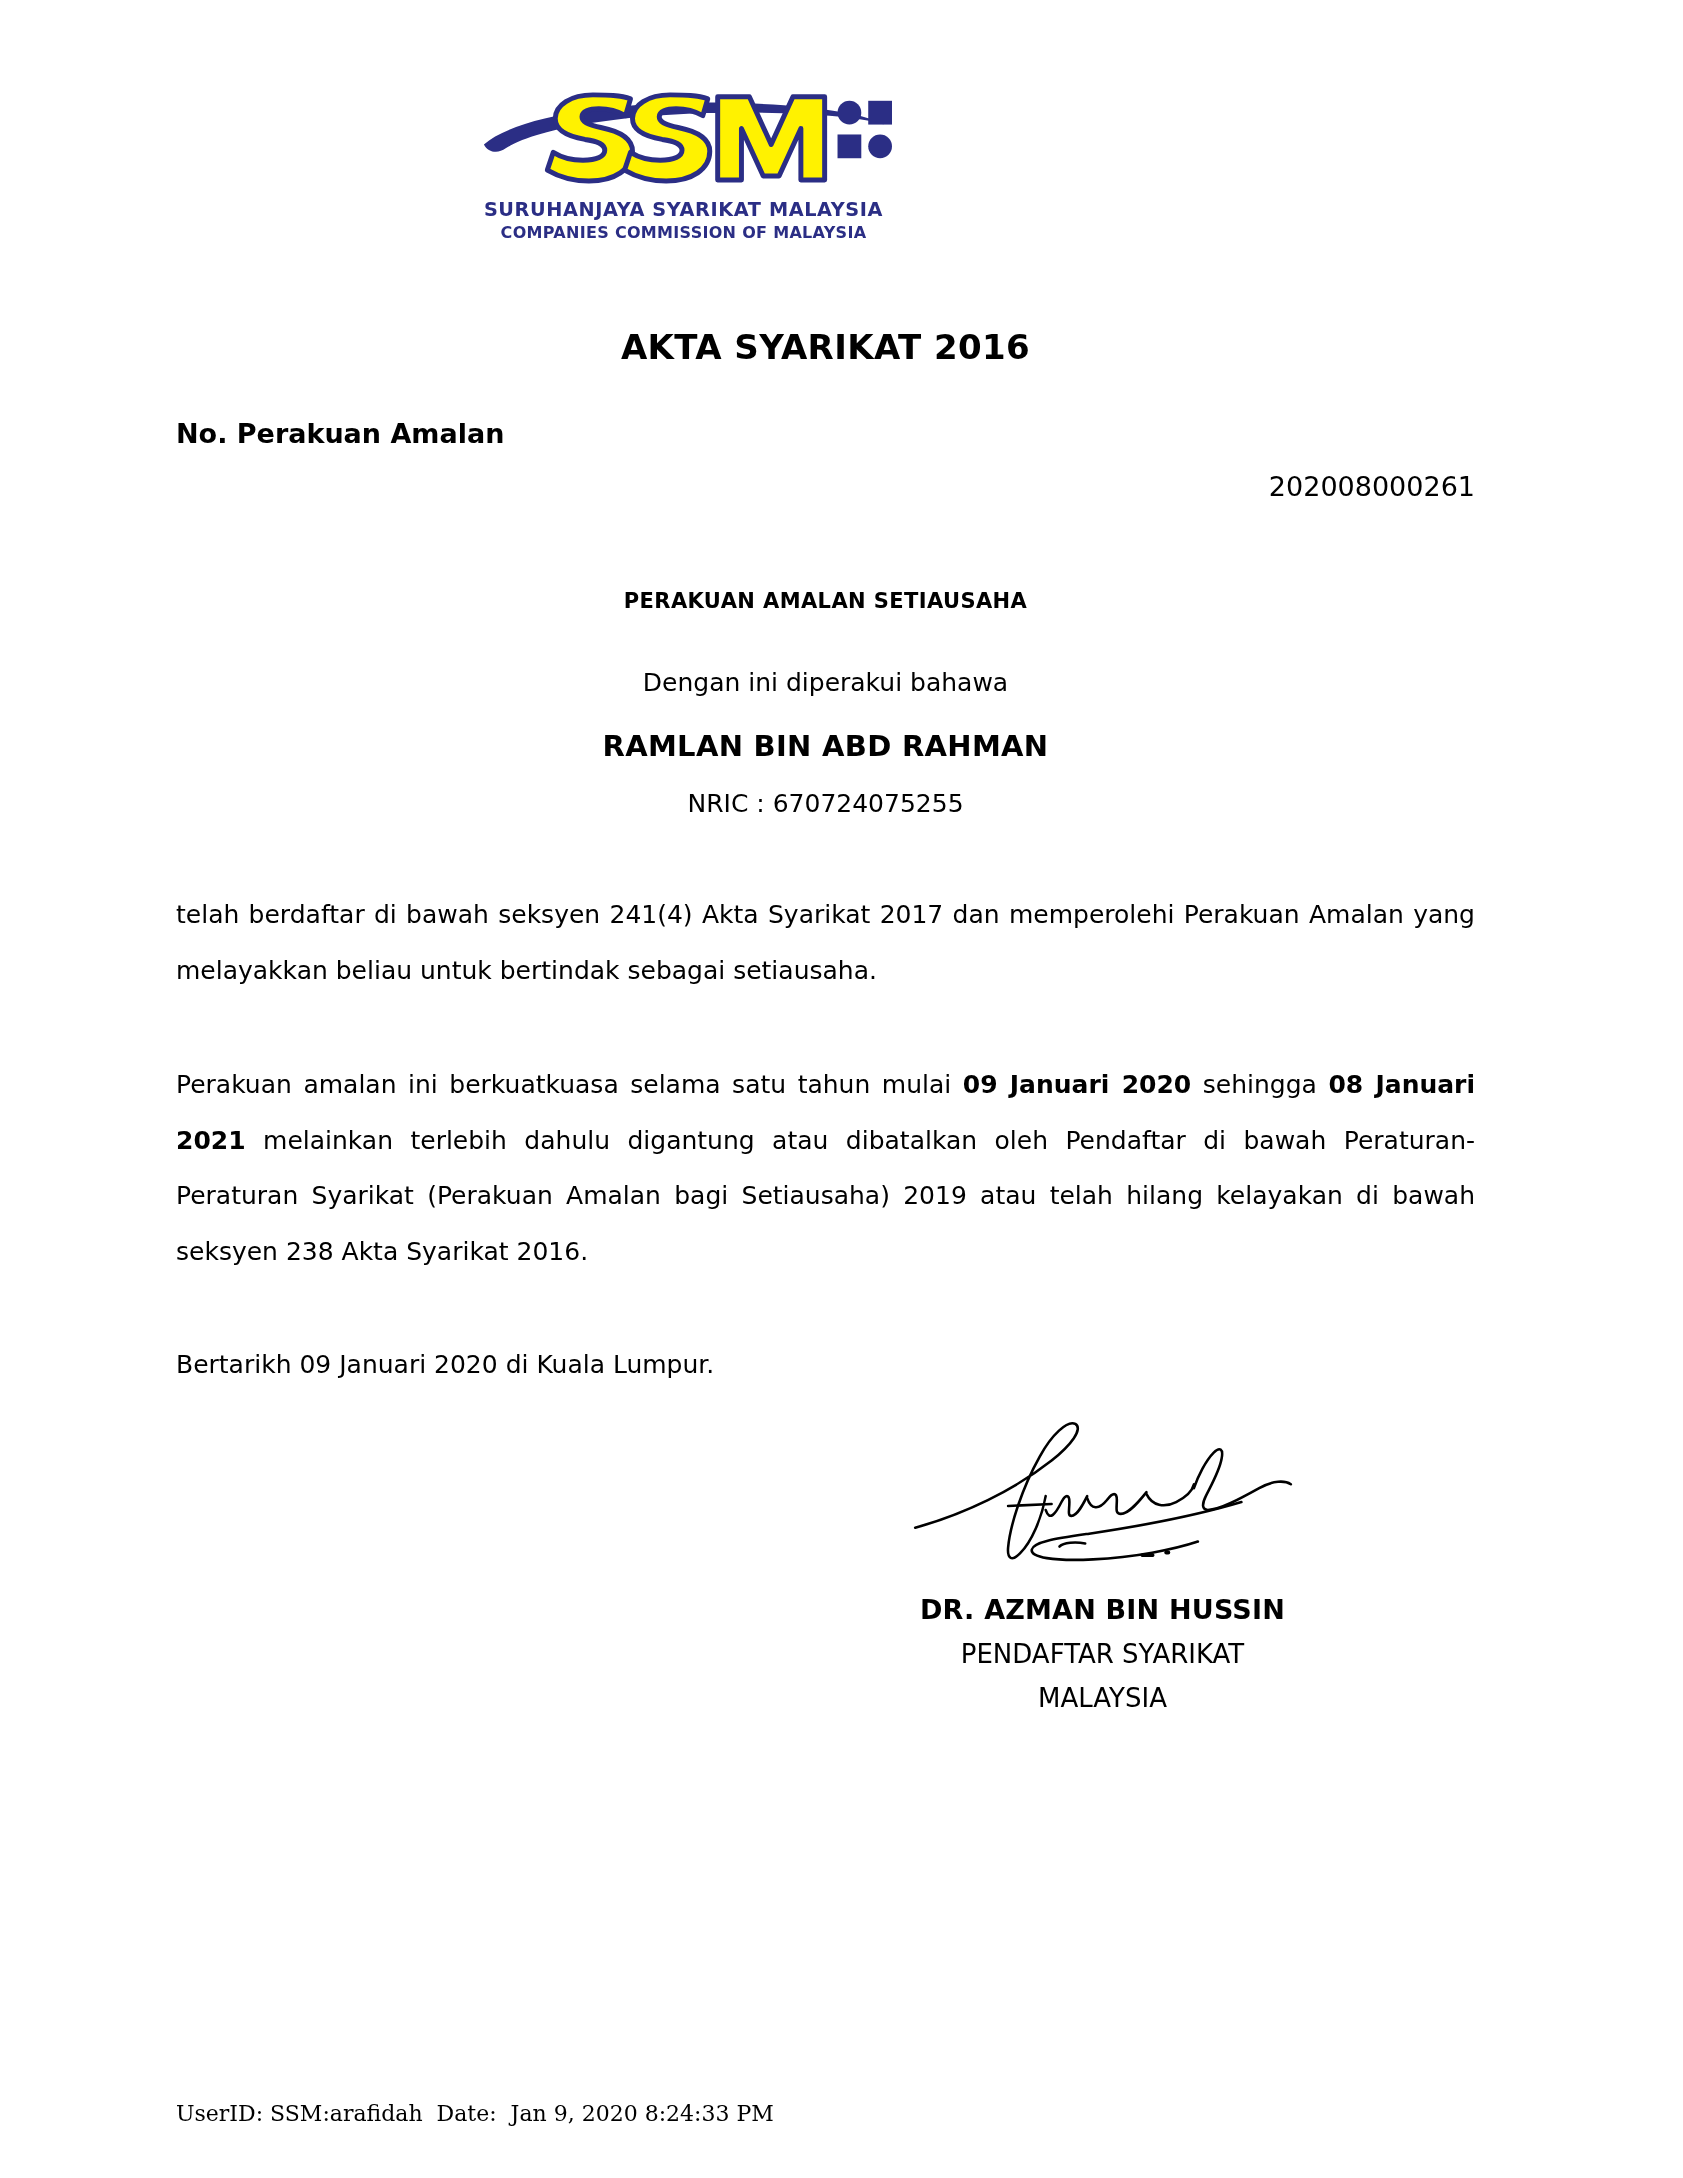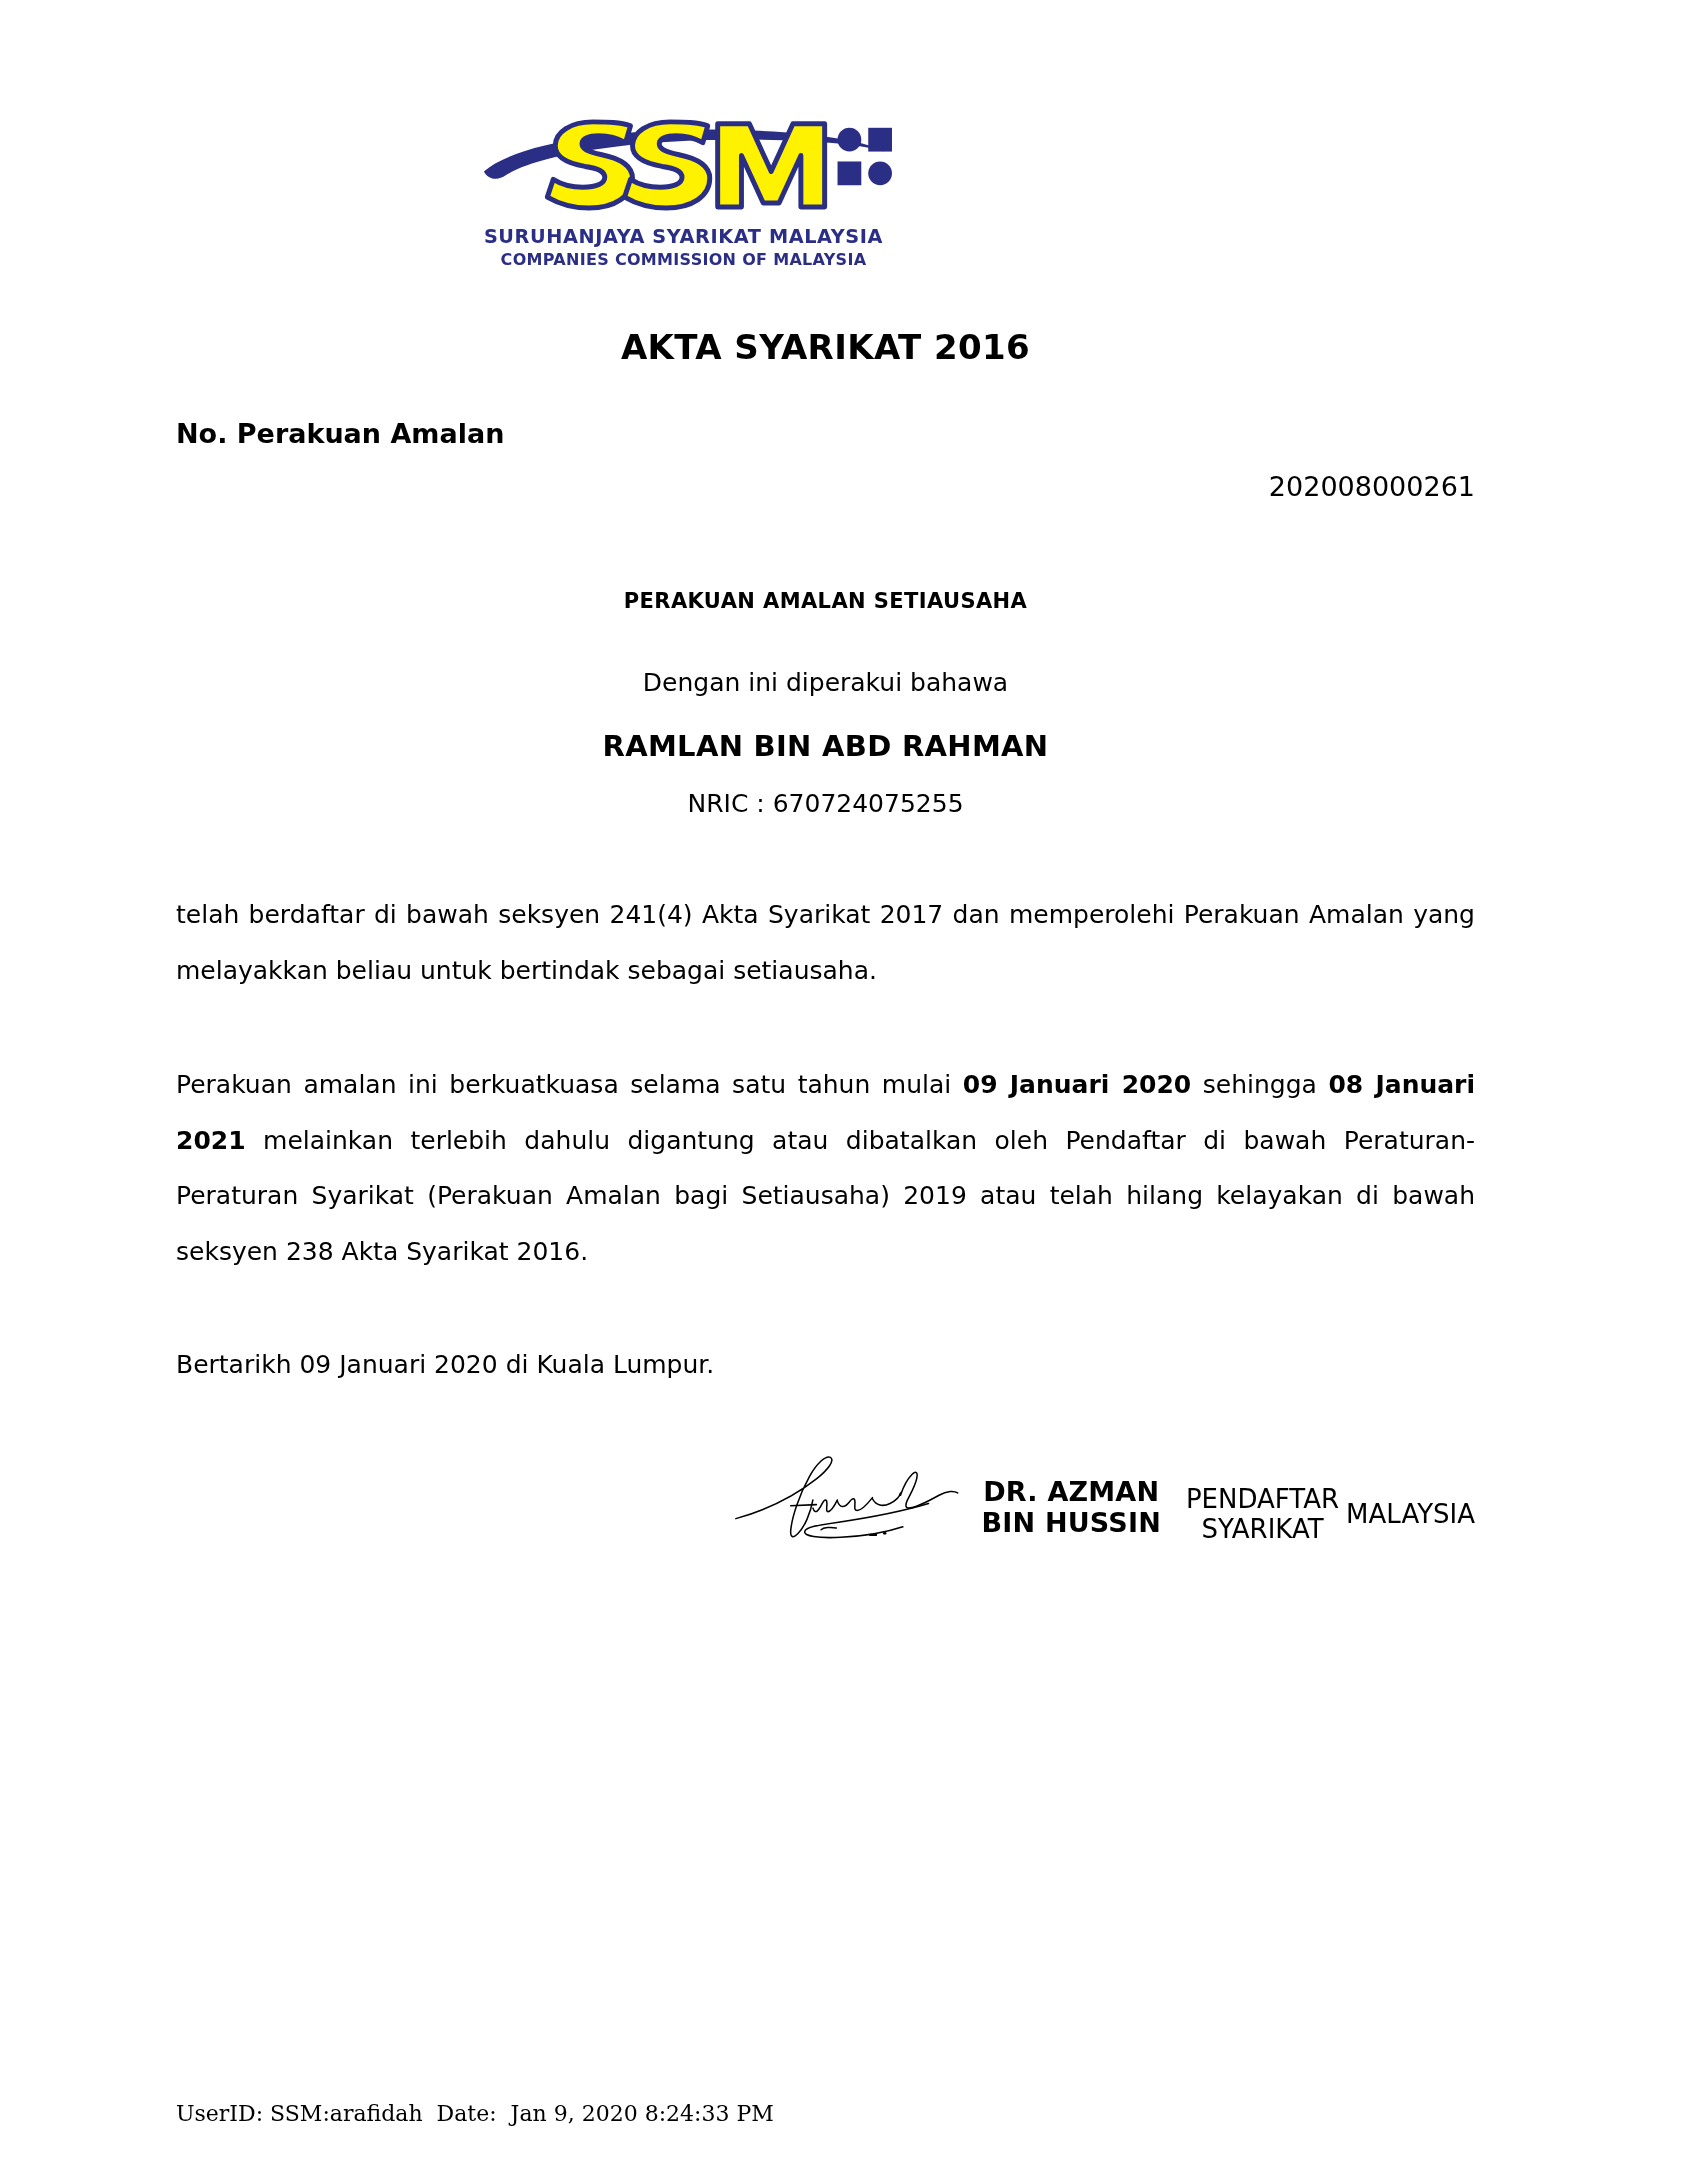--- a/index.html
+++ b/index.html
@@ -19,21 +19,21 @@
   .page {
     position: relative;
     width: 1683px;
     height: 2178px;
     box-sizing: border-box;
   }
 
   
   .logo-block {
     position: absolute;
-    top: 94px;
+    top: 67px;
     left: 0;
     width: 1367px;
     display: flex;
     flex-direction: column;
     align-items: center;
   }
   .logo-mark {
     width: 416px;
     height: 129px;
     display: block;
@@ -140,21 +140,21 @@
     text-align: left;
     font-family: "DejaVu Sans", sans-serif;
     font-size: 25px;
   }
 
   
   .sign-block {
     margin-top: 40px;
     width: 100%;
     display: flex;
-    flex-direction: row;
+    flex-direction: column;
     align-items: center;
     padding-left: 554px;
     box-sizing: border-box;
   }
   .signature-svg {
     width: 396px;
     height: 173px;
     display: block;
     margin-bottom: 2px;
   }

